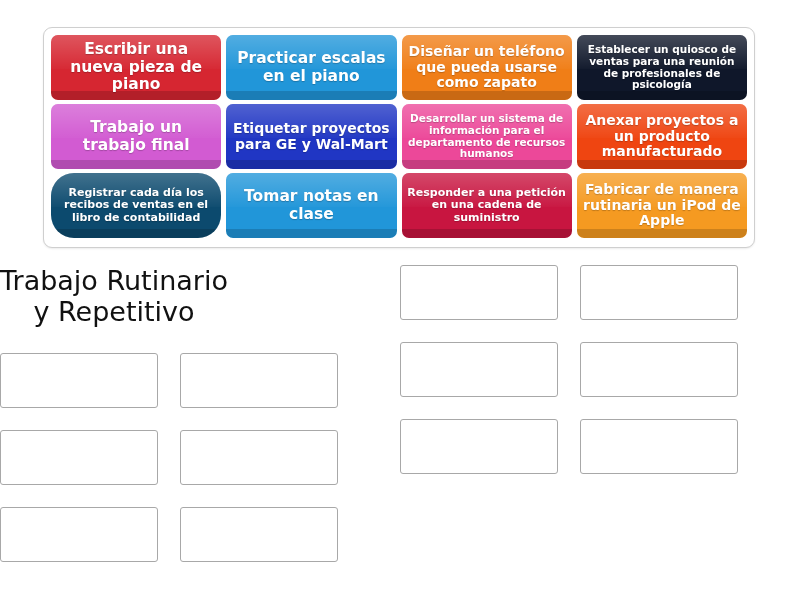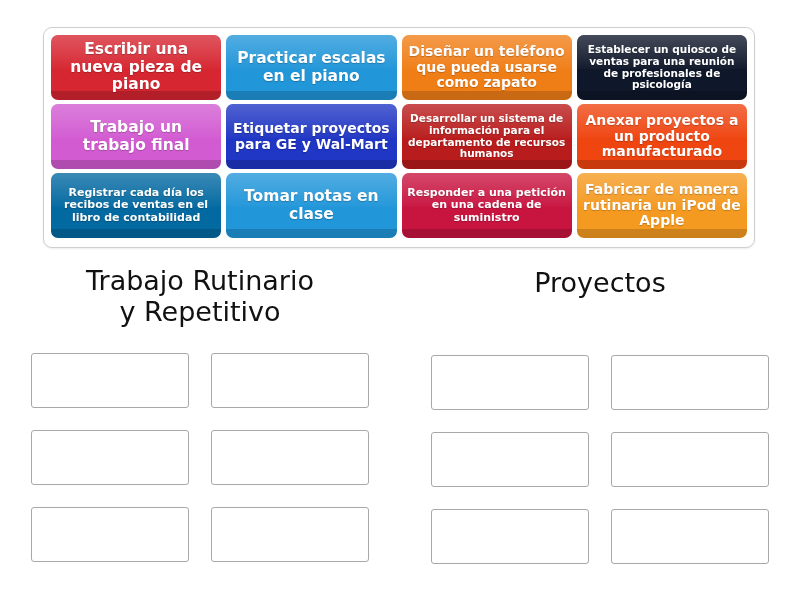--- a/index.html
+++ b/index.html
@@ -94,21 +94,21 @@
     left: 0;
     top: 265px;
     width: 800px;
     height: 320px;
     display: flex;
   }
   .group {
     flex: 1 1 0;
     display: flex;
     flex-direction: column;
-    align-items: center;
+    align-items: flex-start;
   }
   .group-title {
     font-size: 27px;
     color: #111111;
     text-align: center;
     line-height: 1.15;
     font-weight: normal;
     margin: 0 0 16px 0;
     height: 72px;
     display: flex;
@@ -149,30 +149,30 @@
     </div>
   </div>
 
   <div class="tile-row">
     <div class="tile" style="background: rgb(210, 91, 210);">
       <span class="fs-lg">Trabajo un trabajo final</span>
     </div>
     <div class="tile" style="background: rgb(32, 54, 196);">
       <span class="fs-md">Etiquetar proyectos para GE y Wal-Mart</span>
     </div>
-    <div class="tile" style="background: #b91c1c;">
+    <div class="tile" style="background: #ec4899;">
       <span class="fs-xs">Desarrollar un sistema de información para el departamento de recursos humanos</span>
     </div>
     <div class="tile" style="background: rgb(239, 69, 17);">
       <span class="fs-md">Anexar proyectos a un producto manufacturado</span>
     </div>
   </div>
 
   <div class="tile-row">
-    <div class="tile" style="background: #0369a1;">
+    <div class="tile" style="background: #0c4a6e; border-radius: 23px;">
       <span class="fs-sm">Registrar cada día los recibos de ventas en el libro de contabilidad</span>
     </div>
     <div class="tile" style="background: rgb(33, 150, 217);">
       <span class="fs-lg">Tomar notas en clase</span>
     </div>
     <div class="tile" style="background: rgb(200, 21, 64);">
       <span class="fs-sm">Responder a una petición en una cadena de suministro</span>
     </div>
     <div class="tile" style="background: rgb(245, 154, 33); justify-content: flex-end;">
       <span class="fs-md">Fabricar de manera rutinaria un iPod de Apple</span>
@@ -193,25 +193,20 @@
       <div class="slot"></div>
       <div class="slot"></div>
       <div class="slot"></div>
       <div class="slot"></div>
       <div class="slot"></div>
       <div class="slot"></div>
     </div>
   </div>
 
   <div class="group">
-    <div class="group-title single">
-      <div>
-        <div>Proyectos</div>
-      </div>
-    </div>
     <div class="slots">
       <div class="slot"></div>
       <div class="slot"></div>
       <div class="slot"></div>
       <div class="slot"></div>
       <div class="slot"></div>
       <div class="slot"></div>
     </div>
   </div>
 

